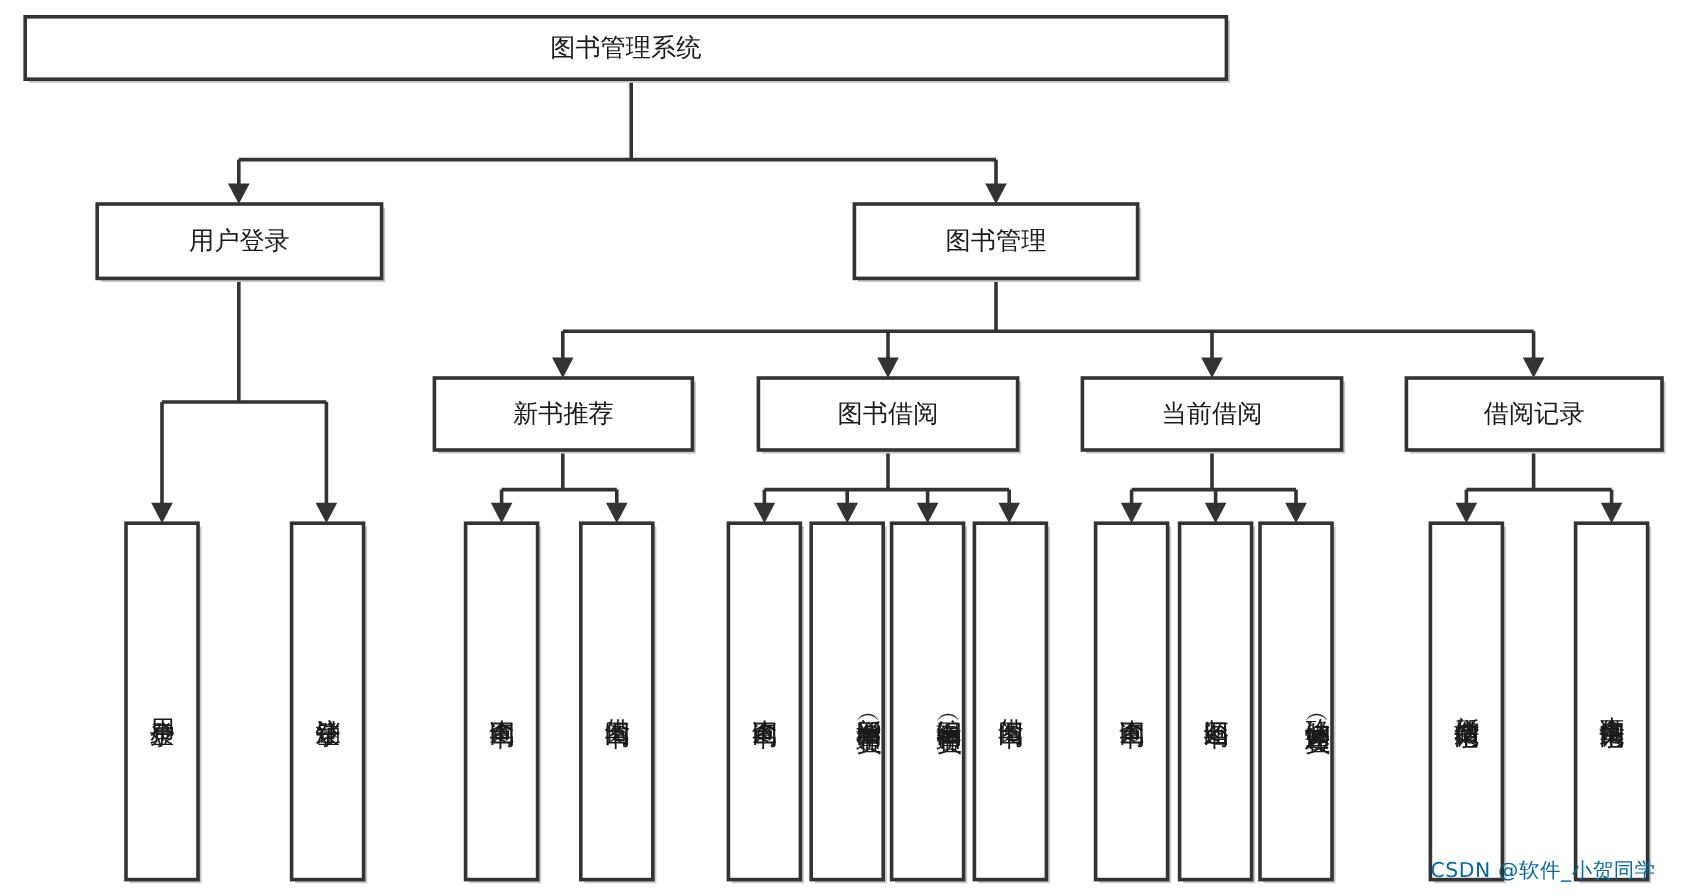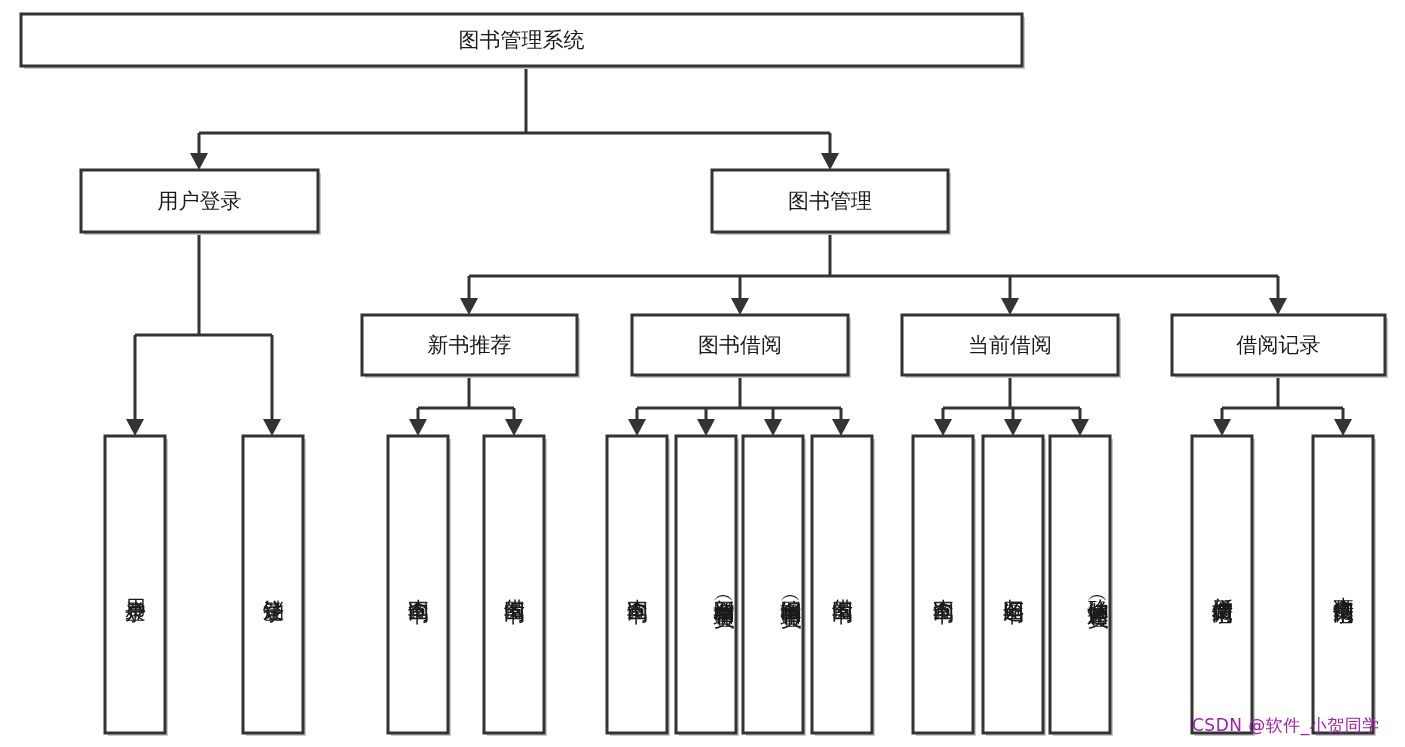--- a/index.html
+++ b/index.html
@@ -70,21 +70,21 @@
     pointer-events: none;
     white-space: nowrap;
   }
   .leaf-label.centered {
     align-items: center;
   }
   .watermark {
     position: absolute;
     font-family: "DejaVu Sans", "Liberation Sans", sans-serif;
     font-size: 17px;
-    color: #a21caf;
+    color: #0369a1;
     white-space: nowrap;
     letter-spacing: 0.5px;
   }
 </style>
 </head>
 <body>
 
 <div id="diagram-root">
   <svg id="tree-svg" viewBox="0 0 1405 747" xmlns="http://www.w3.org/2000/svg">
     <g id="connectors-layer">

